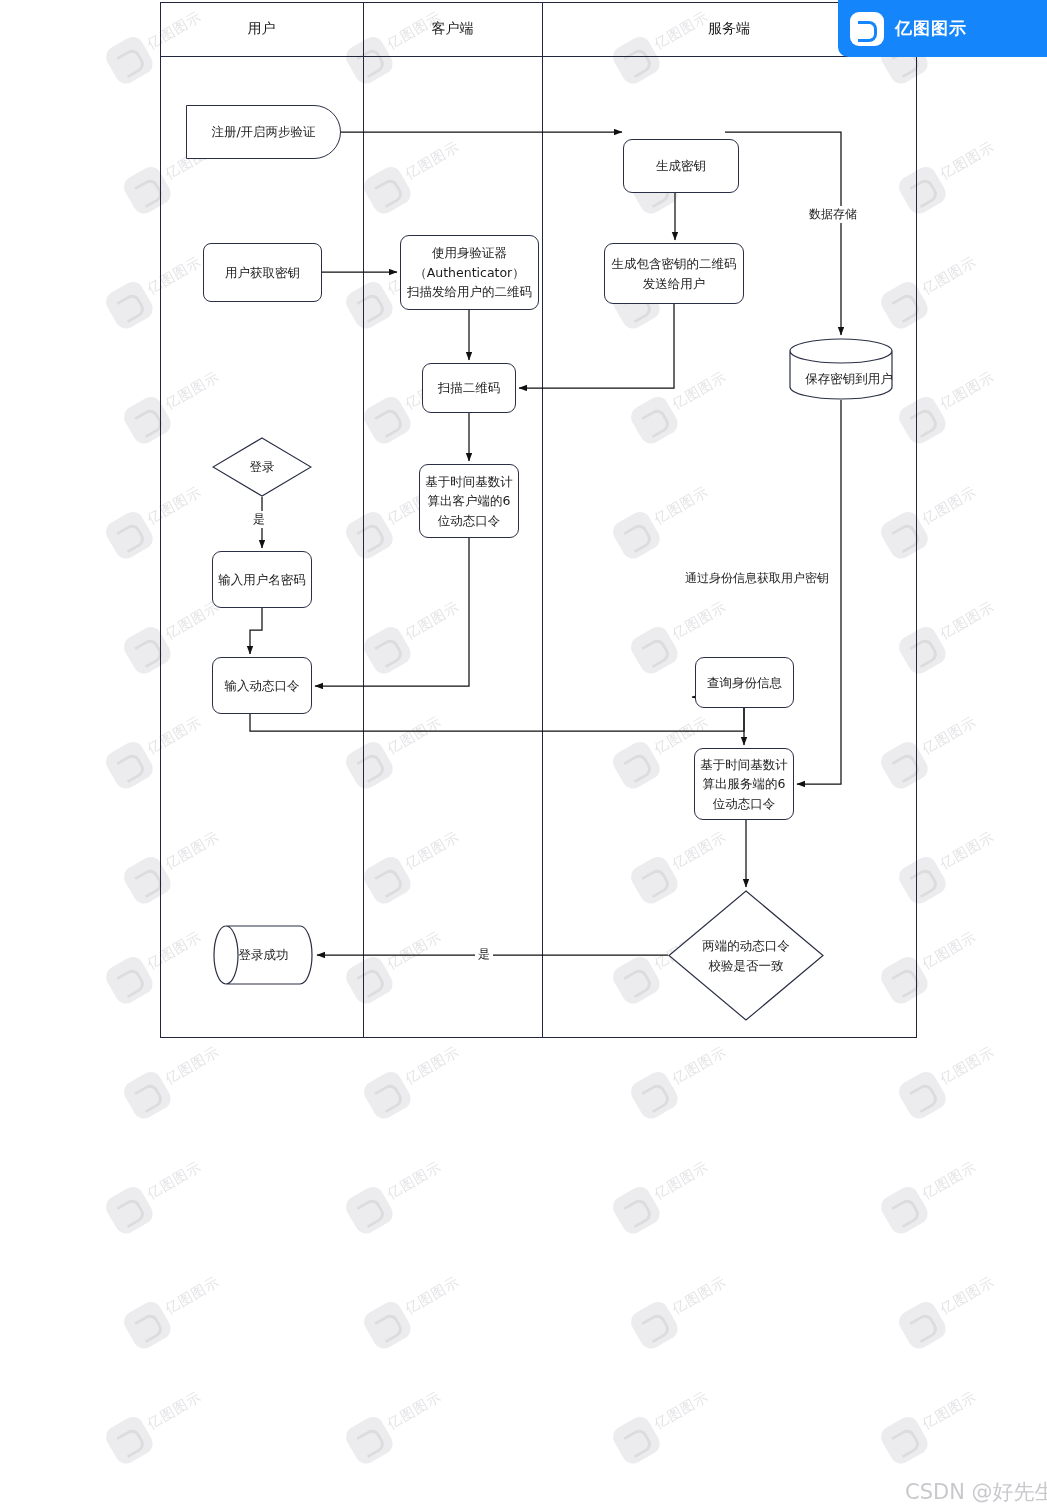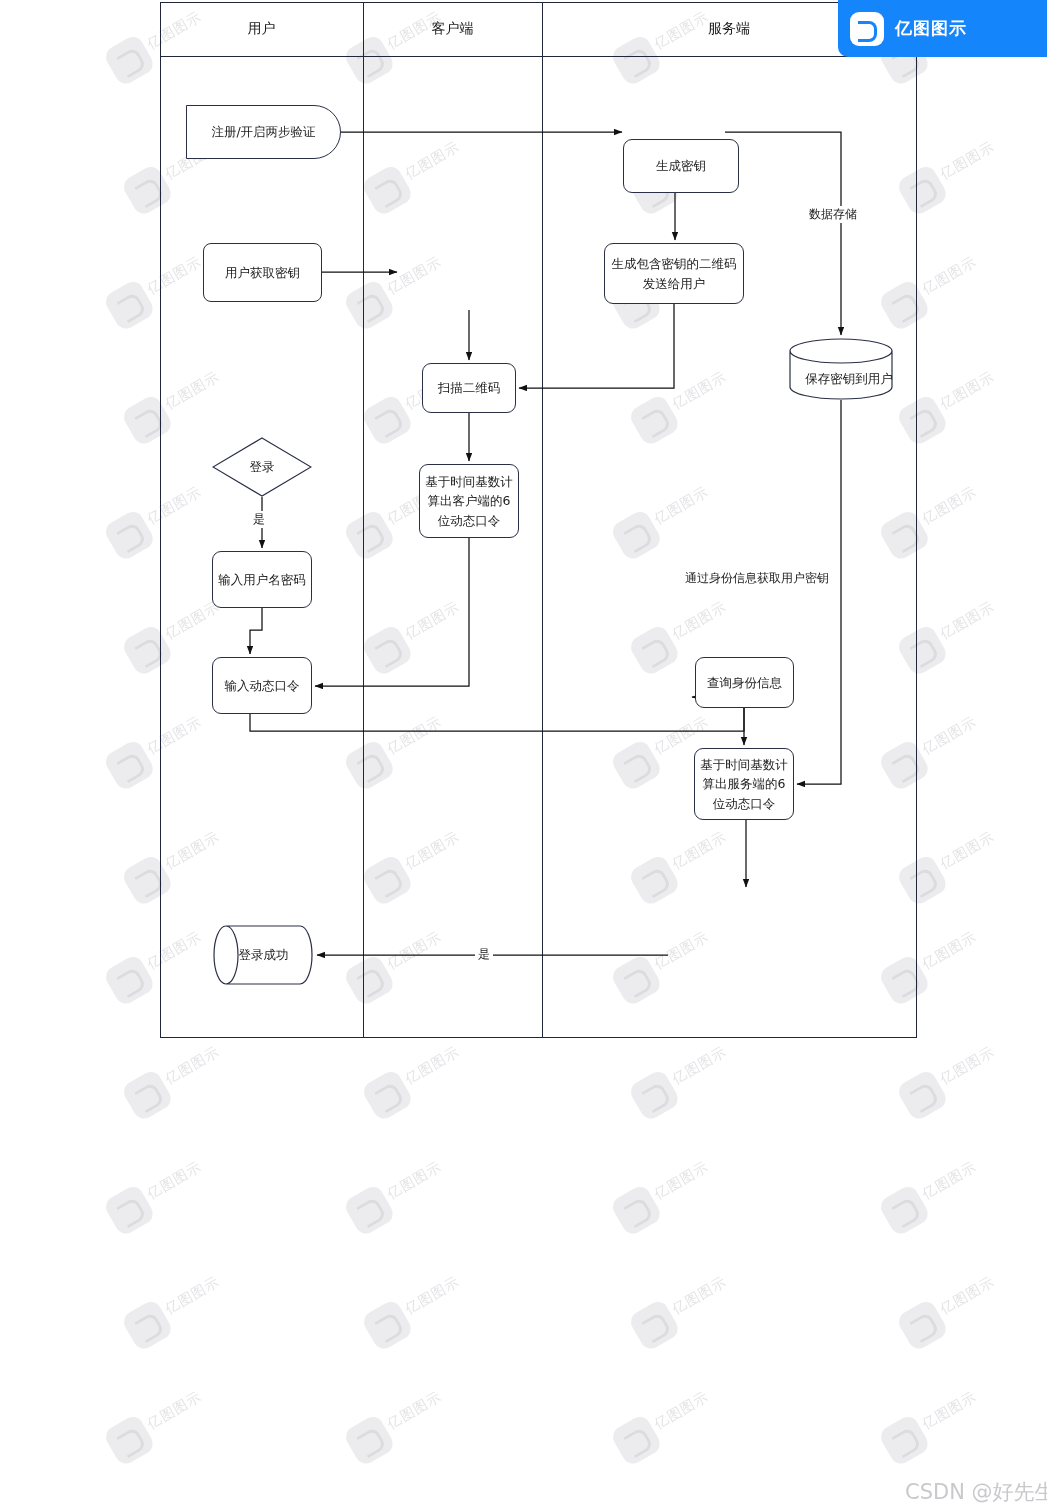--- a/index.html
+++ b/index.html
@@ -348,20 +348,25 @@
   </div>
 
   <div class="node rounded" style="left:623px;top:105px;width:116px;height:54px;margin-top:34px;">
     <span>生成密钥</span>
   </div>
 
   <div class="node sharp" style="left:203px;top:243px;width:119px;height:59px;">
     <span>用户获取密钥</span>
   </div>
 
+  <div class="node rounded" style="left:400px;top:235px;width:139px;height:75px;">
+    <span style="white-space:pre-line;">使用身验证器
+（Authenticator）
+扫描发给用户的二维码</span>
+  </div>
 
   <div class="node rounded" style="left:604px;top:243px;width:140px;height:61px;">
     <span style="white-space:pre-line;">生成包含密钥的二维码
 发送给用户</span>
   </div>
 
   <div class="cyl" style="left:789px;top:338px;width:120px;height:62px;">
     <svg width="104" height="62">
       <path d="M1,13 L1,49 A51,12 0 0 0 103,49 L103,13 A51,12 0 0 0 1,13 A51,12 0 0 0 103,13" fill="#ffffff" stroke="#2a2f45" stroke-width="1.2"></path>
     </svg>
@@ -396,20 +401,27 @@
   <div class="node rounded" style="left:695px;top:657px;width:99px;height:51px;">
     <span>查询身份信息</span>
   </div>
 
   <div class="node rounded" style="left:694px;top:748px;width:100px;height:72px;">
     <span style="white-space:pre-line;">基于时间基数计
 算出服务端的6
 位动态口令</span>
   </div>
 
+  <div class="diamond" style="left:668px;top:890px;width:156px;height:131px;">
+    <svg class="dshape-svg" width="156" height="131">
+      <path d="M78,1 L155,65.5 L78,130 L1,65.5 z" fill="#ffffff" stroke="#2a2f45" stroke-width="1.2"></path>
+    </svg>
+    <div class="dlabel" style="white-space:pre-line;">两端的动态口令
+校验是否一致</div>
+  </div>
 
   <div class="cyl" style="left:213px;top:925px;width:101px;height:60px;">
     <svg width="101" height="60">
       <path d="M13,1 L87,1 A12,29 0 0 1 87,59 L13,59 A12,29 0 0 1 13,1 A12,29 0 0 1 13,59" fill="#ffffff" stroke="#2a2f45" stroke-width="1.2"></path>
     </svg>
     <div class="clabel" style="padding-right:12px;">登录成功</div>
   </div>
 
   <div class="edge-label" style="left:806px;top:206px;">
     <span>数据存储</span>

